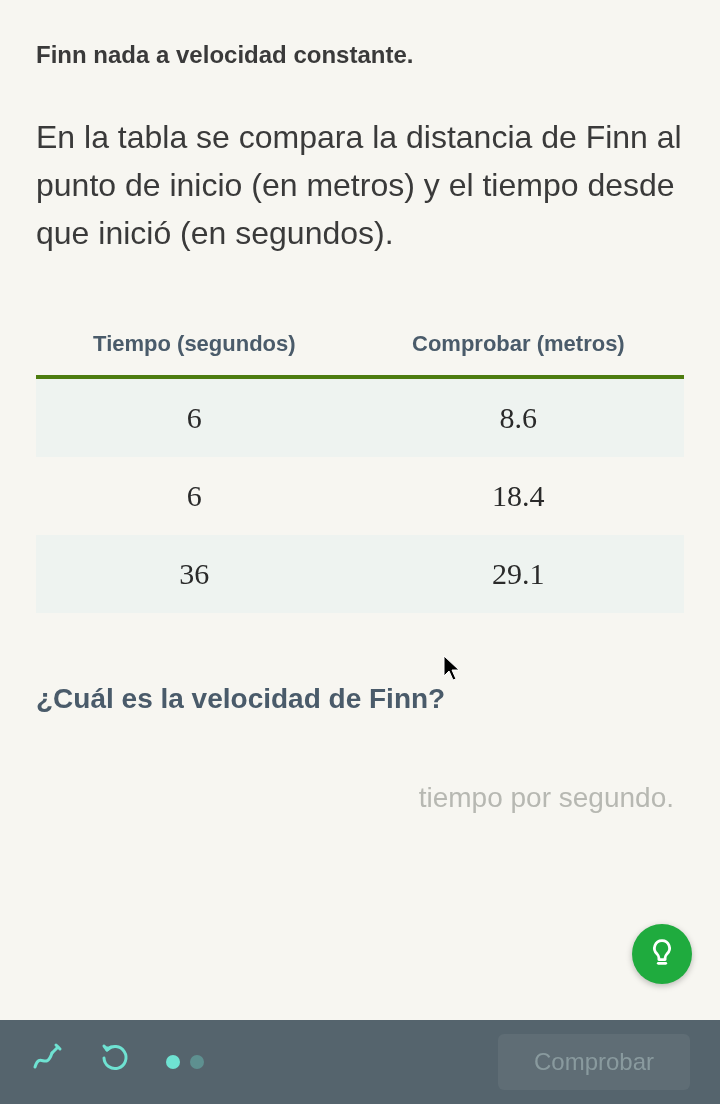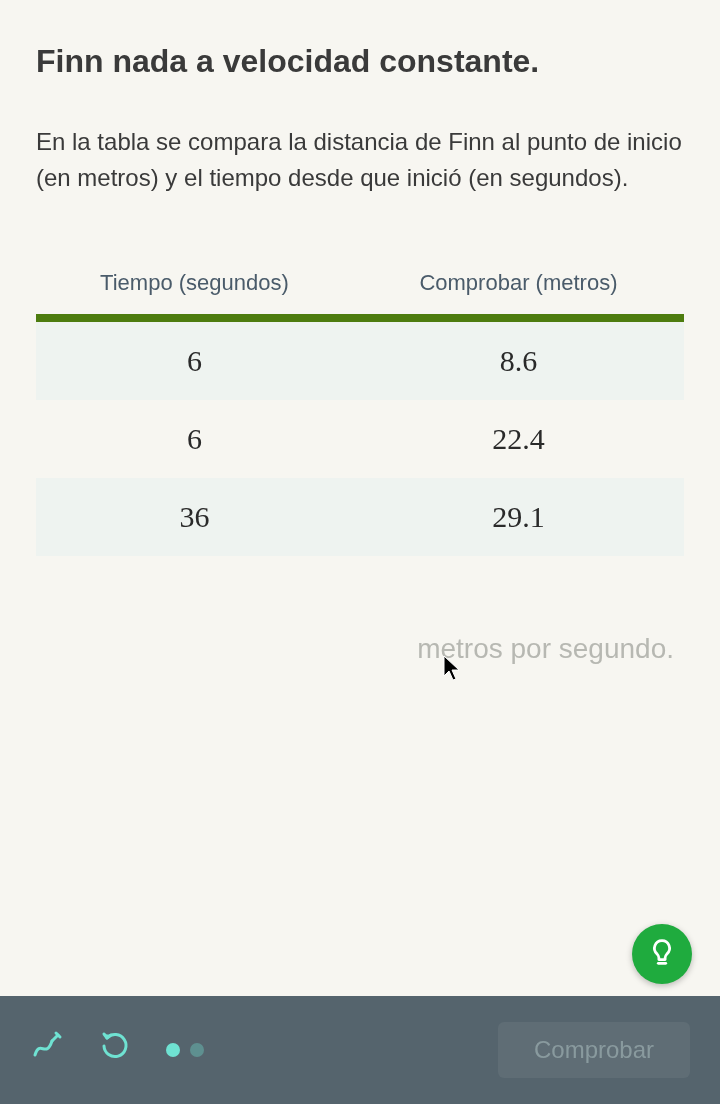--- a/index.html
+++ b/index.html
@@ -10,45 +10,45 @@
     background: #f7f6f1;
     color: #333;
     overflow: hidden;
   }
   .page {
     padding: 38px 36px 0 36px;
     position: relative;
     height: 100%;
   }
   .intro {
-    font-size: 32px;
+    font-size: 24px;
     font-weight: 600;
     color: #3a3a3a;
     line-height: 1.45;
     margin-bottom: 40px;
   }
   .desc {
-    font-size: 24px;
+    font-size: 32px;
     font-weight: 400;
     color: #3a3a3a;
     line-height: 1.5;
     margin-bottom: 60px;
   }
   table {
     width: 100%;
     border-collapse: collapse;
     margin-bottom: 70px;
   }
   th {
     font-size: 22px;
-    font-weight: 400;
+    font-weight: 700;
     color: #4a5b6a;
     padding: 14px 10px 18px 10px;
     text-align: center;
-    border-bottom: 8px solid #4d7c0f;
+    border-bottom: 4px solid #4d7c0f;
   }
   td {
     font-size: 30px;
     font-family: Georgia, "Times New Roman", serif;
     color: #2a2a2a;
     text-align: center;
     padding: 22px 10px;
   }
   tr.striped td {
     background: #eef3f0;
@@ -91,21 +91,21 @@
     display: flex;
     align-items: center;
     justify-content: center;
     box-shadow: 0 2px 6px rgba(0,0,0,0.25);
     cursor: pointer;
   }
   .hint-btn svg { width: 30px; height: 30px; }
   .toolbar {
     position: absolute;
     left: 0; right: 0; bottom: 0;
-    height: 108px;
+    height: 84px;
     background: rgba(63,80,90,0.88);
     display: flex;
     align-items: center;
     padding: 16px 30px;
     gap: 34px;
   }
   .tool-icon {
     color: #6fe2d2;
     font-size: 34px;
     display: flex;
@@ -159,33 +159,34 @@
         <th>Comprobar (metros)</th>
       </tr>
     </thead>
     <tbody>
       <tr class="striped">
         <td>6</td>
         <td>8.6</td>
       </tr>
       <tr>
         <td>6</td>
-        <td>22.4</td>
+        <td>18.4</td>
       </tr>
       <tr class="striped">
         <td>36</td>
         <td>29.1</td>
       </tr>
     </tbody>
   </table>
 
+  <p class="question">¿Cuál es la velocidad de Finn?</p>
 
   <div class="answer-row">
     <input class="answer-input" type="text" value="" style="">
-    <span class="unit">metros por segundo.</span>
+    <span class="unit">tiempo por segundo.</span>
   </div>
 
   <div class="hint-btn">
     <span>
       <svg viewBox="0 0 24 24" fill="none" stroke="#fff" stroke-width="2.2" stroke-linecap="round" stroke-linejoin="round">
         <path d="M9 21h6"></path>
         <path d="M12 3a6 6 0 0 0-4 10.5c.8.9 1.5 1.8 1.5 3V18h5v-1.5c0-1.2.7-2.1 1.5-3A6 6 0 0 0 12 3z"></path>
       </svg>
     </span>
   </div>

